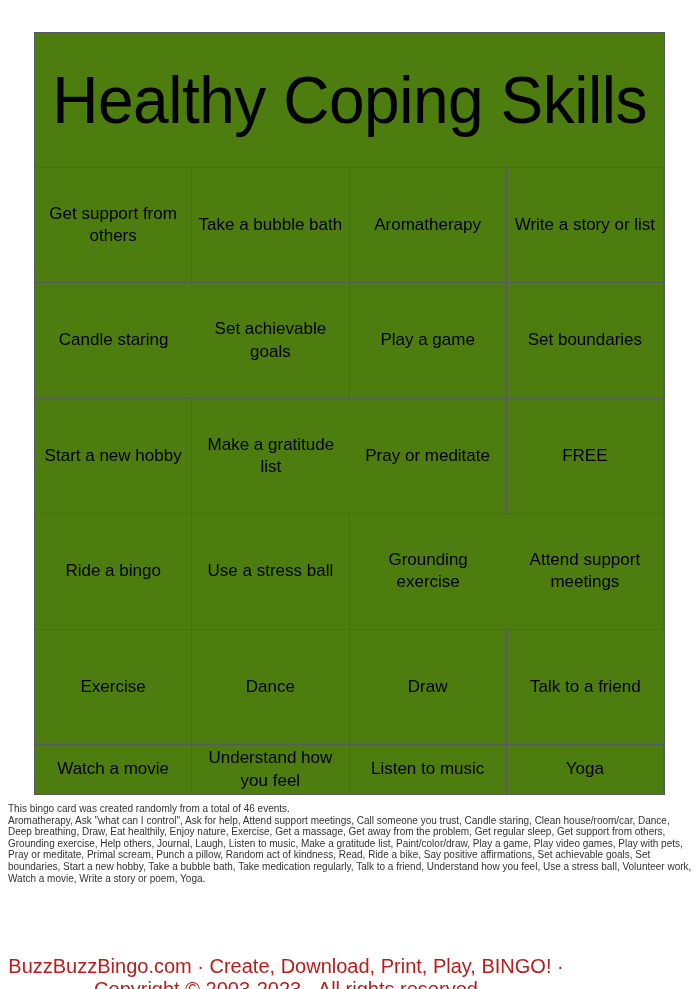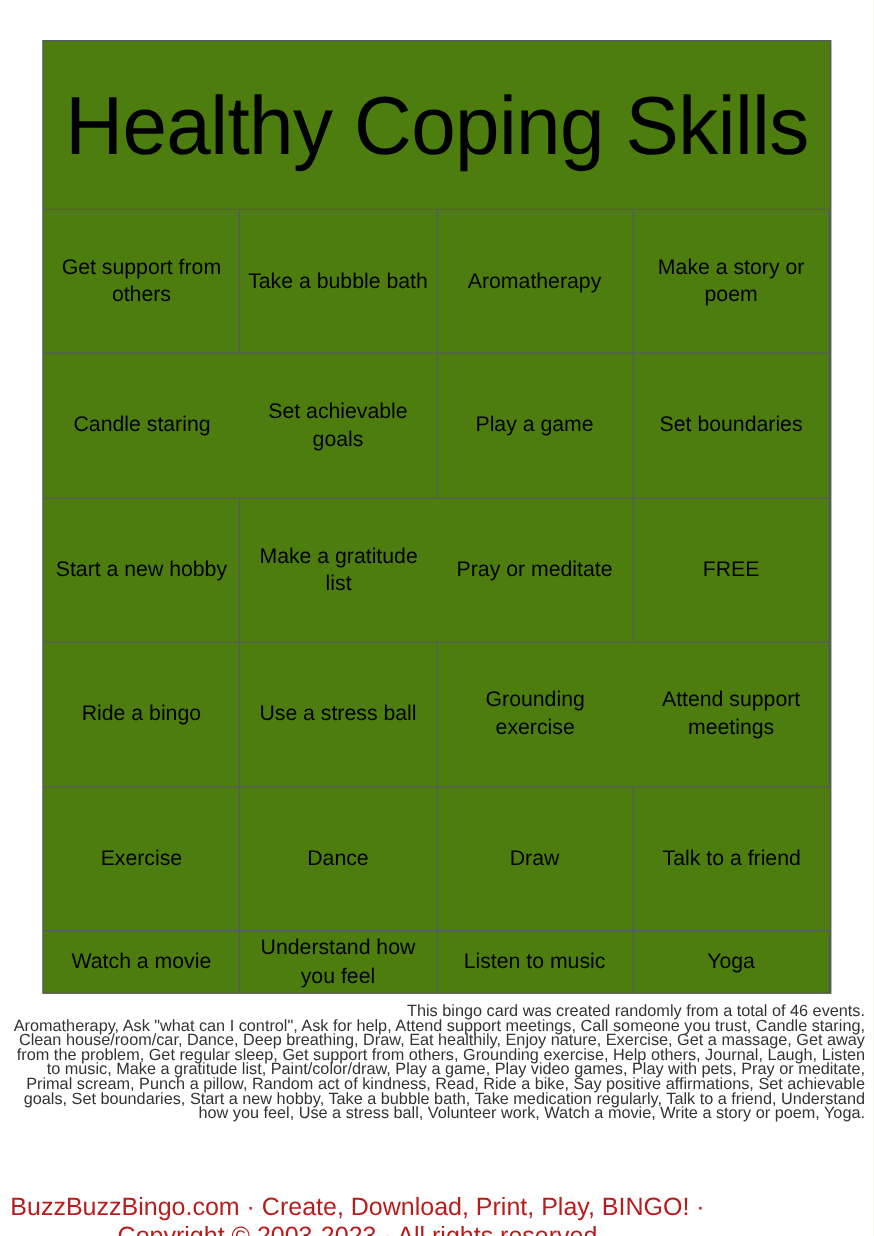--- a/index.html
+++ b/index.html
@@ -74,24 +74,24 @@
     display: block;
     max-width: 100%;
   }
 
   
   #footnote {
     position: absolute;
     left: 8px;
     top: 803px;
     width: 684px;
-    font-size: 13px;
+    font-size: 10px;
     line-height: 11.6px;
     color: #333333;
-    text-align: right;
+    text-align: left;
   }
   #footnote-intro { display: block; }
   #footnote-events { display: block; }
 
   
   #page-footer {
     position: absolute;
     left: 0;
     top: 955px;
     width: 572px;
@@ -113,21 +113,21 @@
     <div class="bingo-cell">
         <span class="cell-text">Get support from others</span>
       </div>
     <div class="bingo-cell">
         <span class="cell-text">Take a bubble bath</span>
       </div>
     <div class="bingo-cell">
         <span class="cell-text">Aromatherapy</span>
       </div>
     <div class="bingo-cell">
-        <span class="cell-text">Make a story or poem</span>
+        <span class="cell-text">Write a story or list</span>
       </div>
     <div class="bingo-cell">
         <span class="cell-text">Candle staring</span>
       </div>
 
     <div class="bingo-cell">
         <span class="cell-text">Set achievable goals</span>
       </div>
     <div class="bingo-cell">
         <span class="cell-text">Play a game</span>

